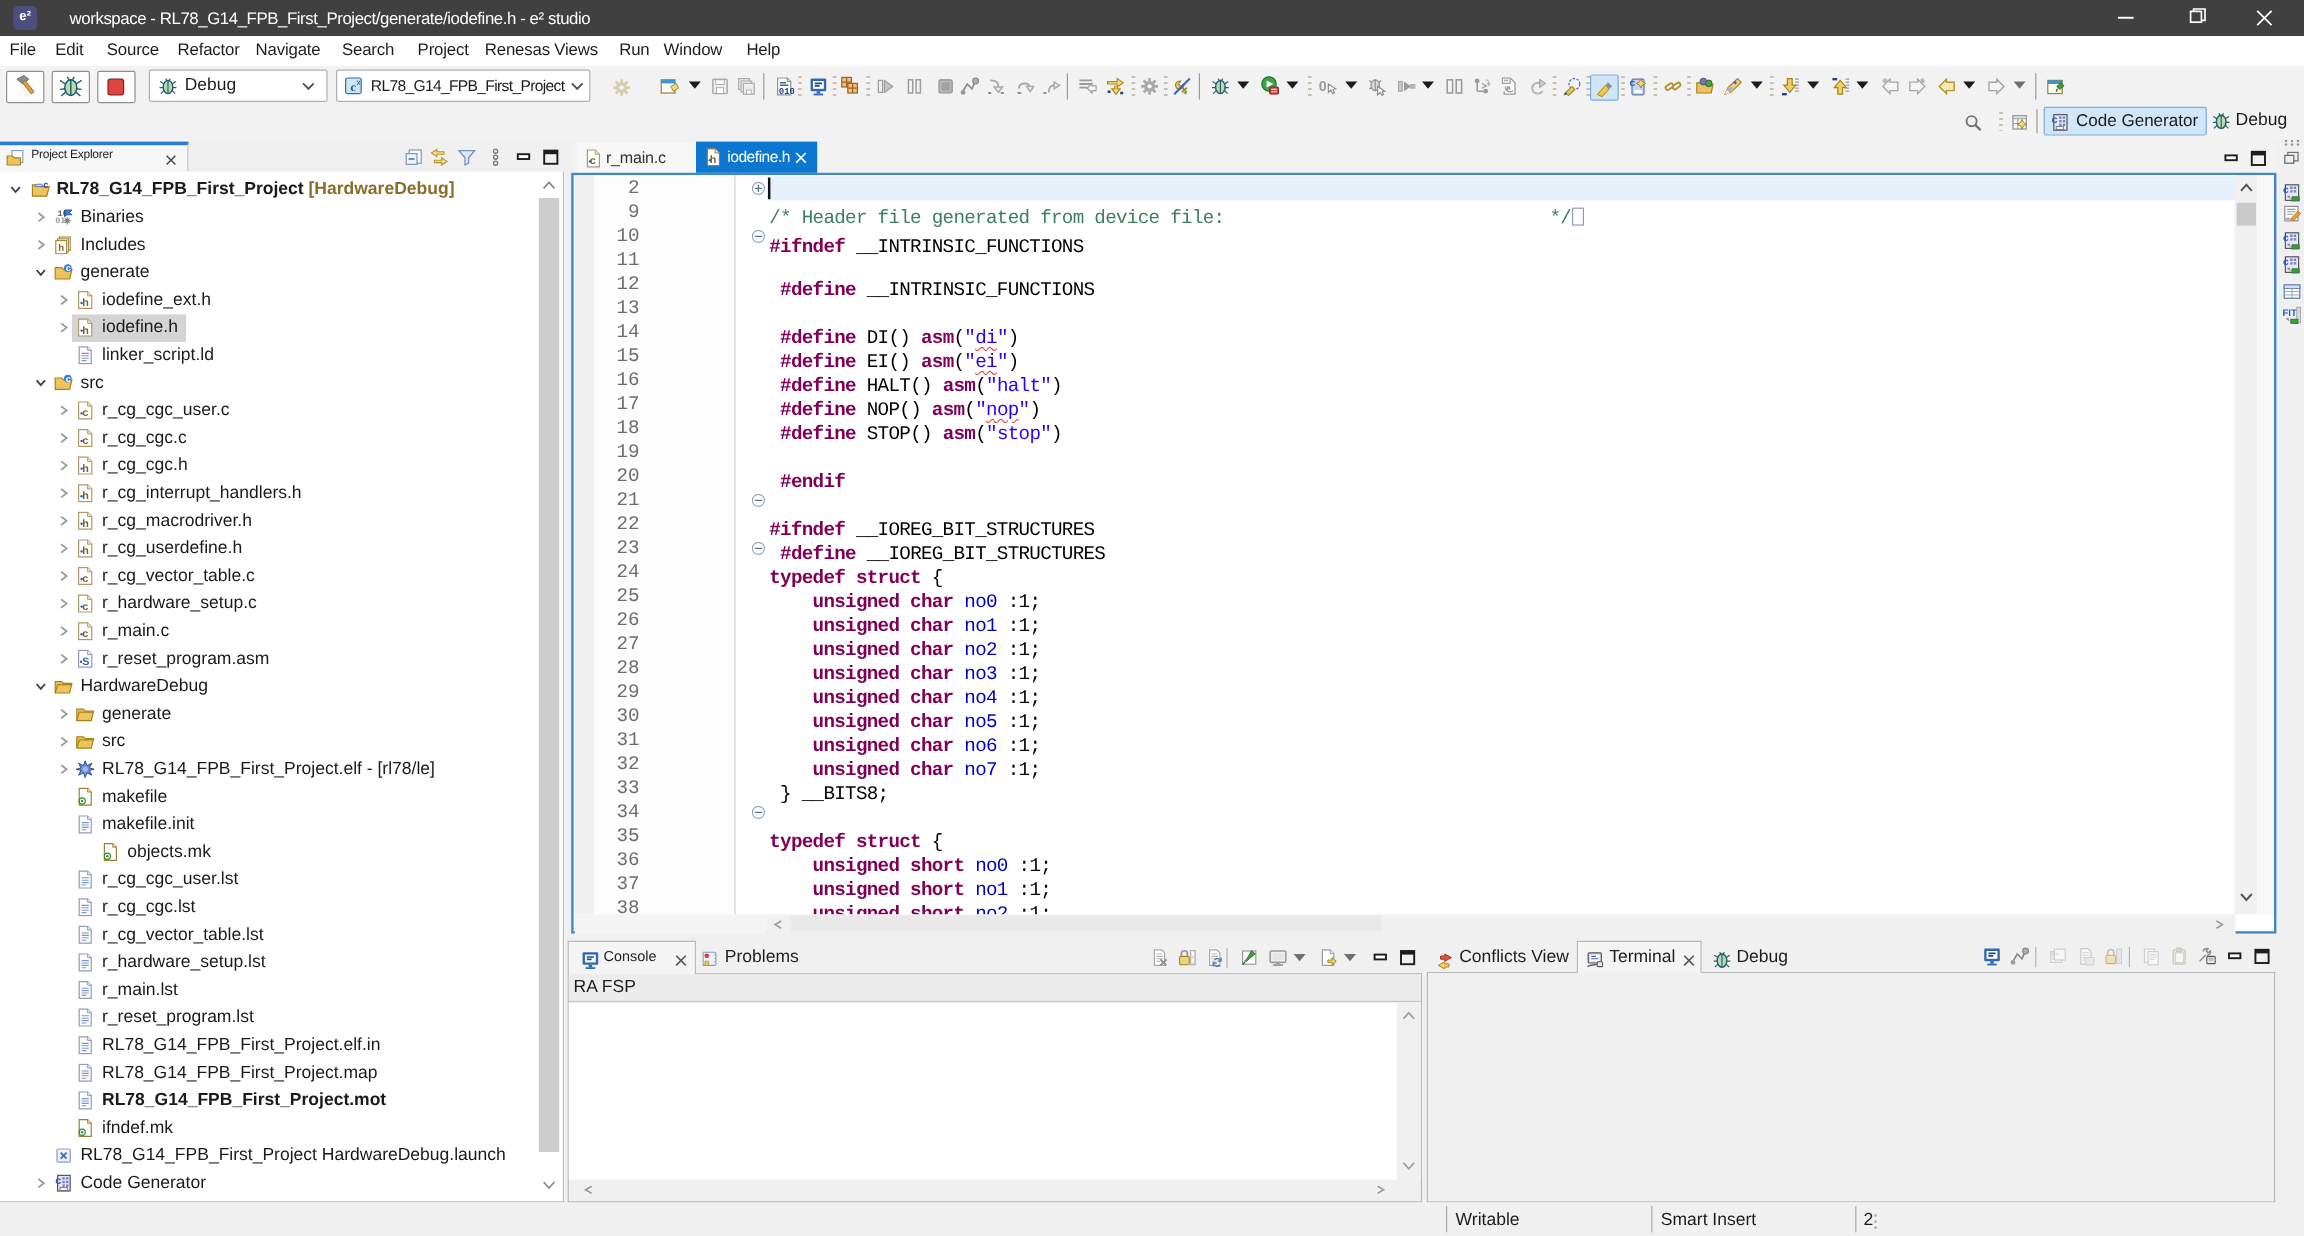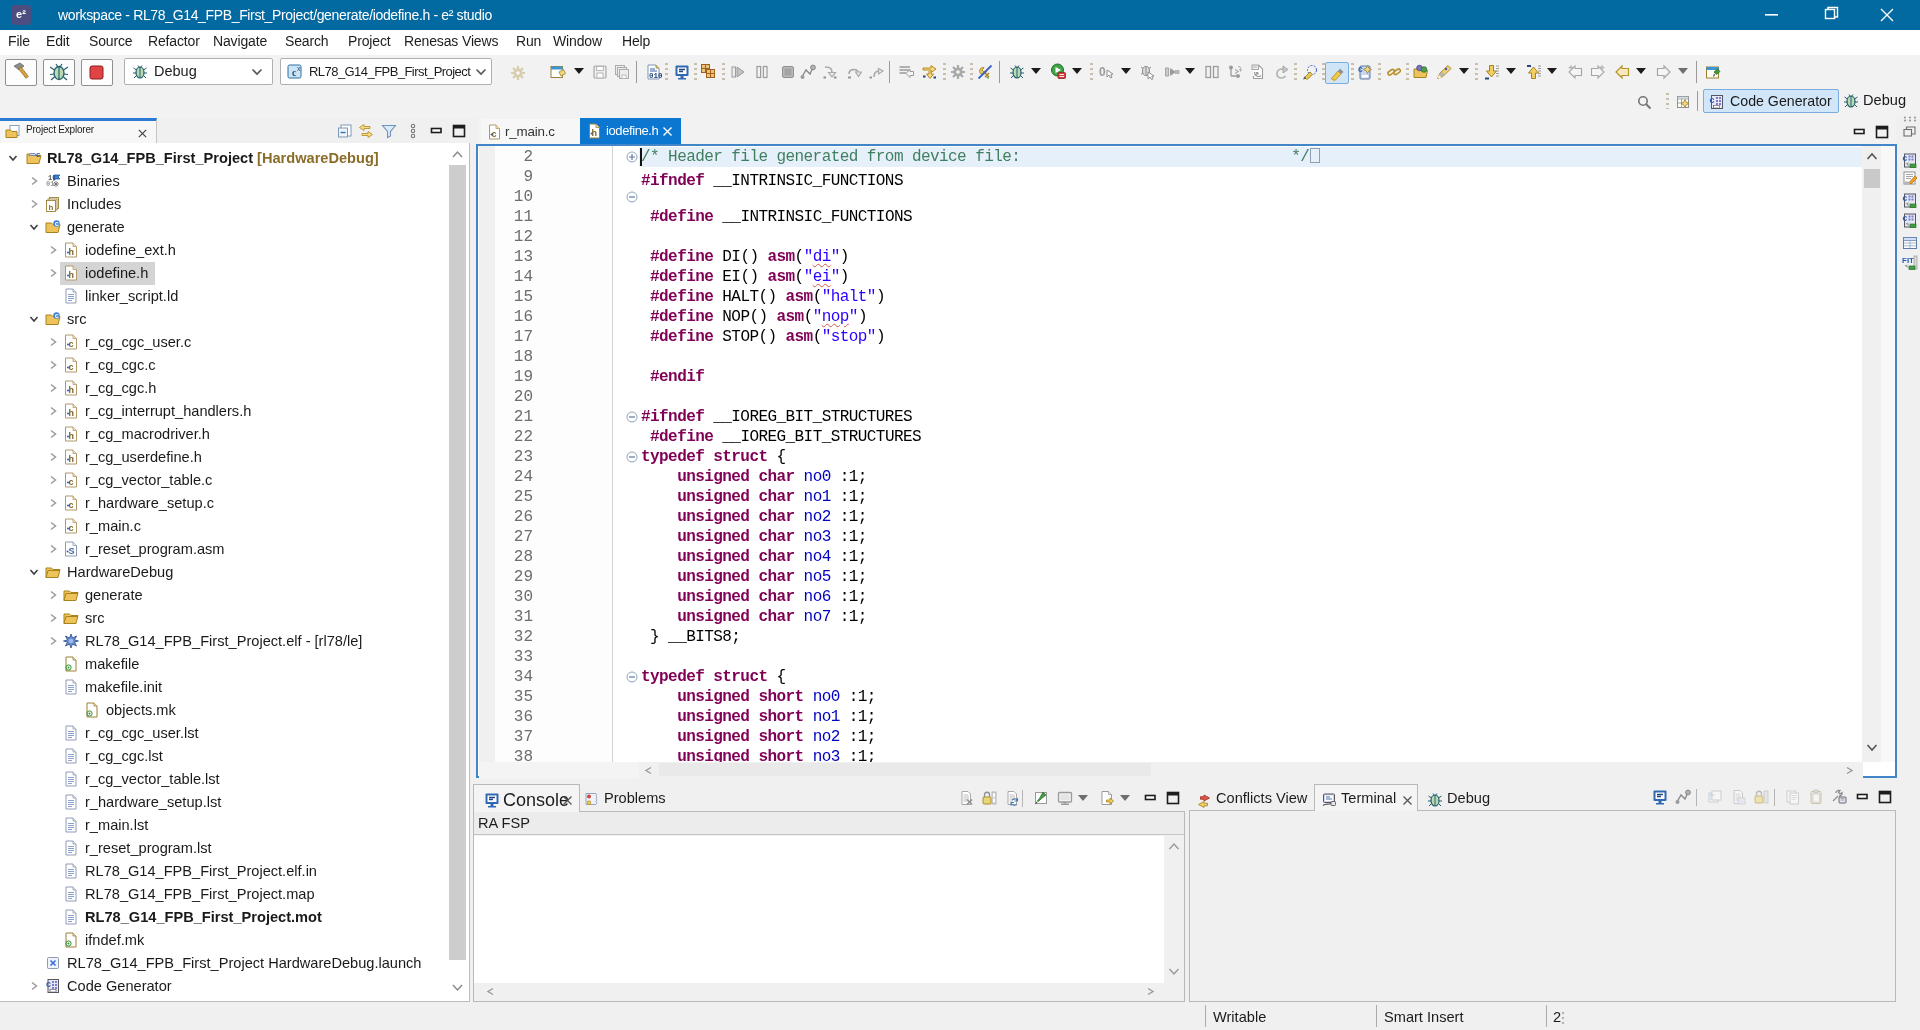--- a/index.html
+++ b/index.html
@@ -1,20 +1,20 @@
 <!DOCTYPE html>
 <html><head>
 <meta charset="utf-8">
 <style>
 *{margin:0;padding:0;box-sizing:border-box;}
 html,body{width:1920px;height:1030px;overflow:hidden;}
 body{font-family:"Liberation Sans",sans-serif;background:#f0f0f0;position:relative;}
 .abs{position:absolute;}
 
-#titlebar{position:absolute;left:0;top:0;width:1920px;height:30px;background:#0369a1;}
+#titlebar{position:absolute;left:0;top:0;width:1920px;height:30px;background:#404040;}
 #logo{position:absolute;left:11px;top:5px;width:20px;height:20px;background:#4c4e80;border-radius:4px;color:#fff;
  font-size:11px;font-weight:bold;text-align:center;line-height:19px;}
 #title{position:absolute;left:58px;top:0;height:30px;line-height:30px;color:#fff;font-size:14px;letter-spacing:-0.35px;}
 .winbtn{position:absolute;top:0;width:14px;height:30px;}
 
 #menubar{position:absolute;left:0;top:30px;width:1920px;height:25px;background:#ffffff;font-size:14px;letter-spacing:-0.15px;color:#1d1d1d;}
 #menubar span{position:absolute;top:3px;}
 
 #toolbar{position:absolute;left:0;top:55px;width:1920px;height:63px;background:#f2f2f2;}
 .tbtn{position:absolute;top:4px;width:32px;height:27px;border:1px solid #8f8f8f;border-radius:2px;background:#fdfdfd;}
@@ -35,21 +35,21 @@
 .chev{position:absolute;top:6px;width:10px;height:10px;}
 .ticon{position:absolute;top:3px;width:16px;height:16px;}
 
 #ed{position:absolute;left:476px;top:118px;width:1421px;height:660px;}
 #edtabs{position:absolute;left:1px;top:0;width:1419px;height:27px;background:#f2f2f2;}
 #edbody{position:absolute;left:0;top:26px;width:1421px;height:634px;border:2px solid #4286c8;background:#fff;}
 #gutter{position:absolute;left:1px;top:0;width:16px;height:616px;background:#f0f0f0;}
 #lnums{position:absolute;left:17px;top:0;width:118px;height:616px;background:#fdfdfd;border-right:1px solid #d4d4d4;}
 #folds{position:absolute;left:136px;top:0;width:25px;height:616px;background:#fff;}
 #code{position:absolute;left:161px;top:0;width:1224px;height:616px;background:#fff;overflow:hidden;}
-.cl{position:absolute;left:2px;height:37px;line-height:20px;font-family:"Liberation Mono",monospace;font-size:16px;letter-spacing:-0.57px;white-space:pre;color:#000;}
+.cl{position:absolute;left:2px;height:37px;line-height:20px;font-family:"Liberation Mono",monospace;font-size:16px;letter-spacing:-0.57px;white-space:pre;color:#000;margin-top:25px;}
 .ln{position:absolute;right:79px;height:20px;line-height:20px;font-family:"Liberation Mono",monospace;font-size:16px;color:#6d6d6d;}
 .kw{color:#7f0055;font-weight:bold;}
 .cm{color:#3f7f5f;}
 .st{color:#2a00ff;}
 .fld{color:#0000c0;}
 .sq{text-decoration:underline wavy #d9534f 1px;text-underline-offset:2px;}
 #vsb{position:absolute;right:14px;top:0;width:19px;height:616px;background:#f0f0f0;}
 #ovr{position:absolute;right:0;top:0;width:14px;height:616px;background:#f8f8f8;}
 #hsb{position:absolute;left:161px;top:616px;width:1224px;height:17px;background:#f0f0f0;}
 #hsbL{position:absolute;left:1px;top:616px;width:160px;height:17px;background:#f4f4f4;}
@@ -996,21 +996,21 @@
 <div id="bottom">
     <div style="position:absolute;left:473px;top:784px;width:712px;height:218px;">
       <div style="position:absolute;left:0;top:0;width:107px;height:28px;background:#f4f4f4;border:1px solid #b9b9b9;border-bottom:none;"></div>
       <svg class="ic" style="left:11px;top:8px;" viewBox="0 0 16 16">
         <rect x="1.5" y="1.5" width="13" height="10.5" rx="1" fill="#3069b2"></rect>
         <rect x="3.5" y="3.5" width="9" height="6.5" fill="#fff"></rect>
         <path d="M5 5.5 H11 M5 7.5 H9" stroke="#27447e" stroke-width="1.4"></path>
         <rect x="6.5" y="12" width="3" height="2" fill="#3069b2"></rect>
         <rect x="4" y="14" width="8" height="1.5" fill="#3069b2"></rect>
       </svg>
-      <span style="position:absolute;left:30px;top:6px;font-size:18px;color:#1d1d1d;">Console</span>
+      <span style="position:absolute;left:30px;top:6px;font-size:12px;color:#1d1d1d;">Console</span>
       <svg style="position:absolute;left:89px;top:11px;width:11px;height:11px;" viewBox="0 0 11 11">
         <path d="M1.5 1.5 L9.5 9.5 M9.5 1.5 L1.5 9.5" stroke="#555" stroke-width="1.3"></path>
       </svg>
       <svg class="ic" style="left:111px;top:8px;" viewBox="0 0 16 16">
         <path d="M2 1.5 H11 C13 1.5 13 3 12 3.5 C13 4 13 6 12 6.5 C13 7 13 9 12 9.5 C13 10 13 12 11.5 12.5 H2 Z" fill="#eef2fa" stroke="#8f9bb5" stroke-width="0.9"></path>
         <circle cx="5" cy="4.5" r="2" fill="#d04437"></circle>
         <path d="M3.5 9 H6.5 V12.5 H3.5 Z" fill="#f0c84a" stroke="#b8922d" stroke-width="0.7"></path>
       </svg>
       <span style="position:absolute;left:131px;top:6px;font-size:14.6px;color:#1d1d1d;">Problems</span>
       <div style="position:absolute;left:107px;top:27px;width:605px;height:1px;background:#b9b9b9;"></div>

